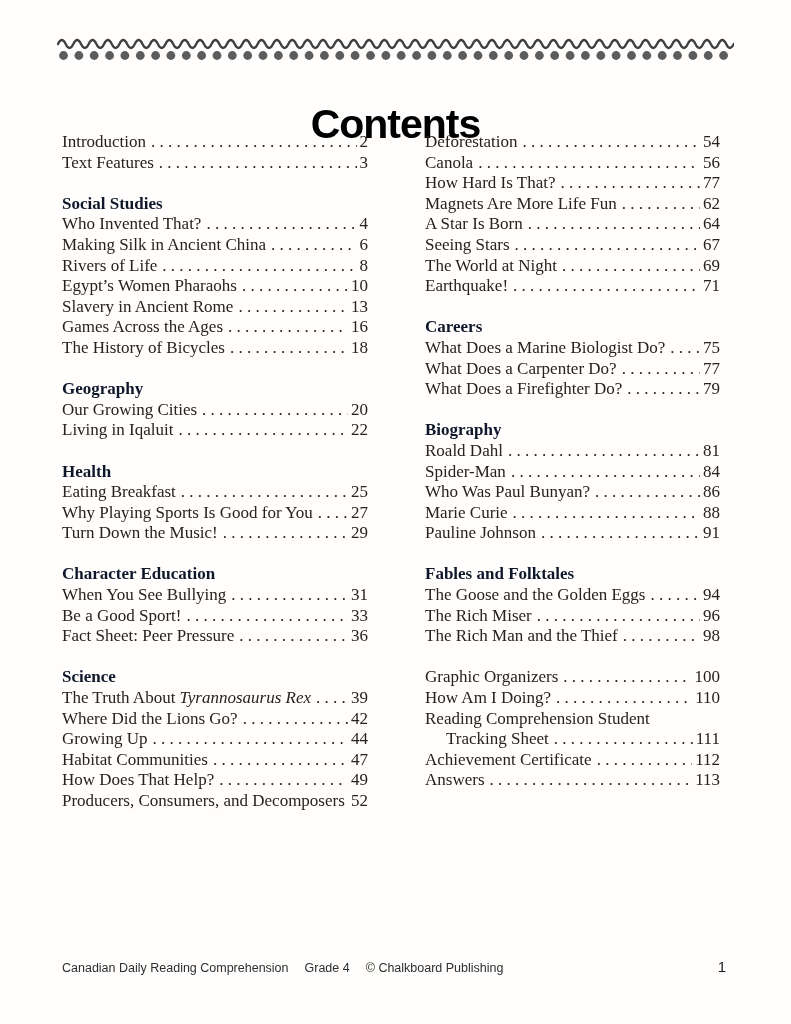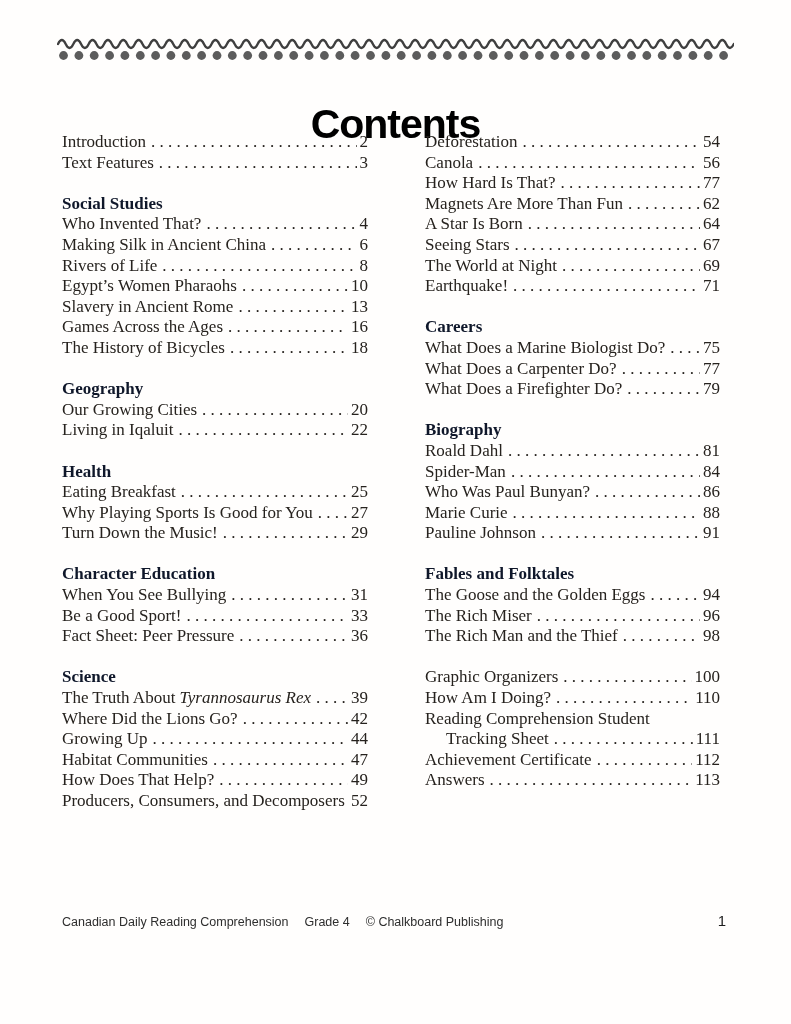--- a/index.html
+++ b/index.html
@@ -24,21 +24,21 @@
 
   .toc-entry{display:flex;align-items:stretch;justify-content:space-between;}
   .entry-title{white-space:nowrap;}
   .entry-title em{font-style:italic;}
   .leader{flex:1 1 auto;overflow:hidden;white-space:nowrap;padding-left:5px;margin-right:3px;
         color:#26221e;}
   .leader::after{content:". . . . . . . . . . . . . . . . . . . . . . . . . . . . . . . . . . . . . . . . . . . . . . . . . .";}
   .entry-page{margin-left:auto;text-align:right;white-space:nowrap;}
   .toc-entry.indent{padding-left:21px;}
 
-  .footer{position:absolute;left:62px;width:664px;top:912px;display:flex;
+  .footer{position:absolute;left:62px;width:664px;top:958px;display:flex;
         justify-content:space-between;align-items:baseline;
         font-family:"Liberation Sans",sans-serif;font-size:12.5px;color:#2e2e2e;}
   .footer-left span{margin-right:16px;}
   .footer-left span:last-child{margin-right:0;}
   .page-number{font-size:15px;color:#1d1d1d;}
 </style>
 </head>
 <body>
 
 <div class="page">
@@ -238,21 +238,21 @@
             <span class="entry-title">Canola</span>
             <span class="leader"></span>
             <span class="entry-page">56</span>
           </div>
           <div class="toc-entry">
             <span class="entry-title">How Hard Is That?</span>
             <span class="leader"></span>
             <span class="entry-page">77</span>
           </div>
           <div class="toc-entry">
-            <span class="entry-title">Magnets Are More Than Fun</span>
+            <span class="entry-title">Magnets Are More Life Fun</span>
             <span class="leader"></span>
             <span class="entry-page">62</span>
           </div>
           <div class="toc-entry">
             <span class="entry-title">A Star Is Born</span>
             <span class="leader"></span>
             <span class="entry-page">64</span>
           </div>
           <div class="toc-entry">
             <span class="entry-title">Seeing Stars</span>

